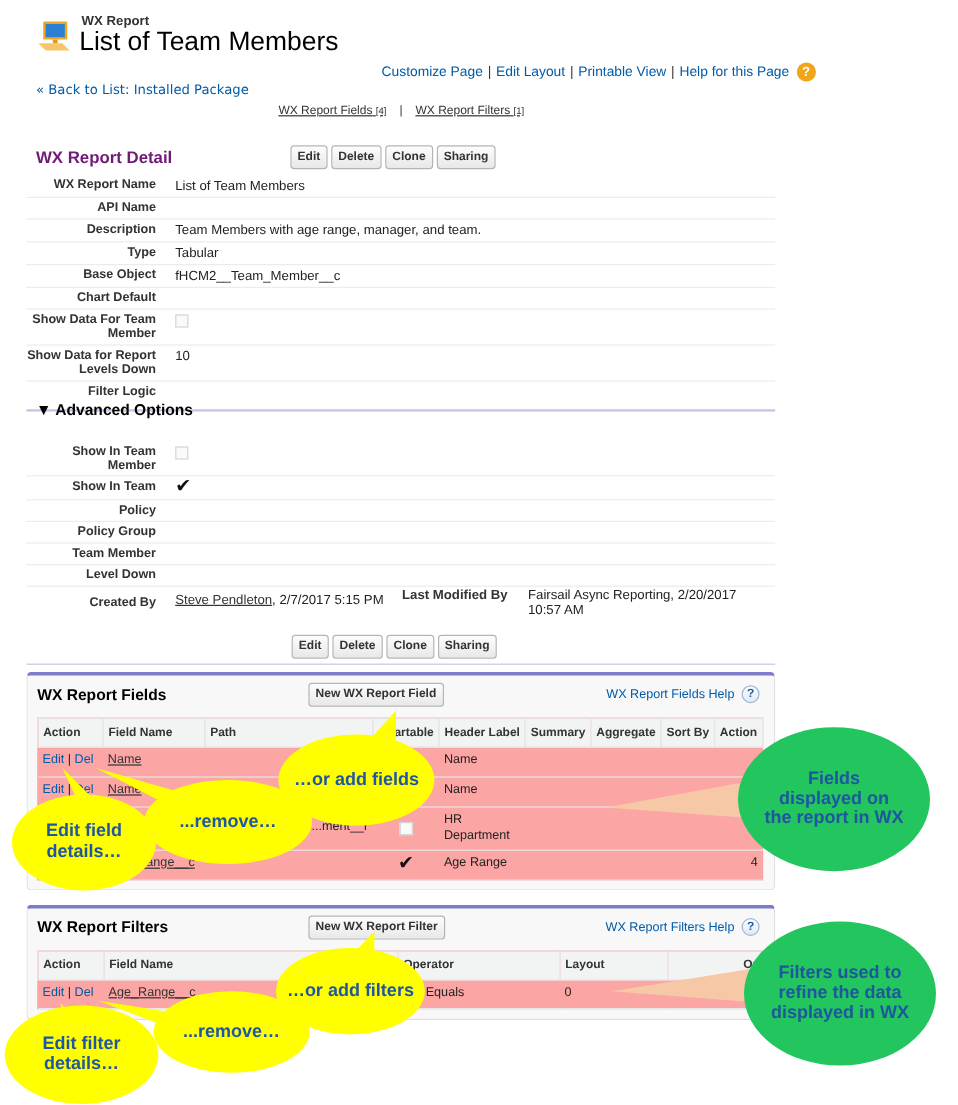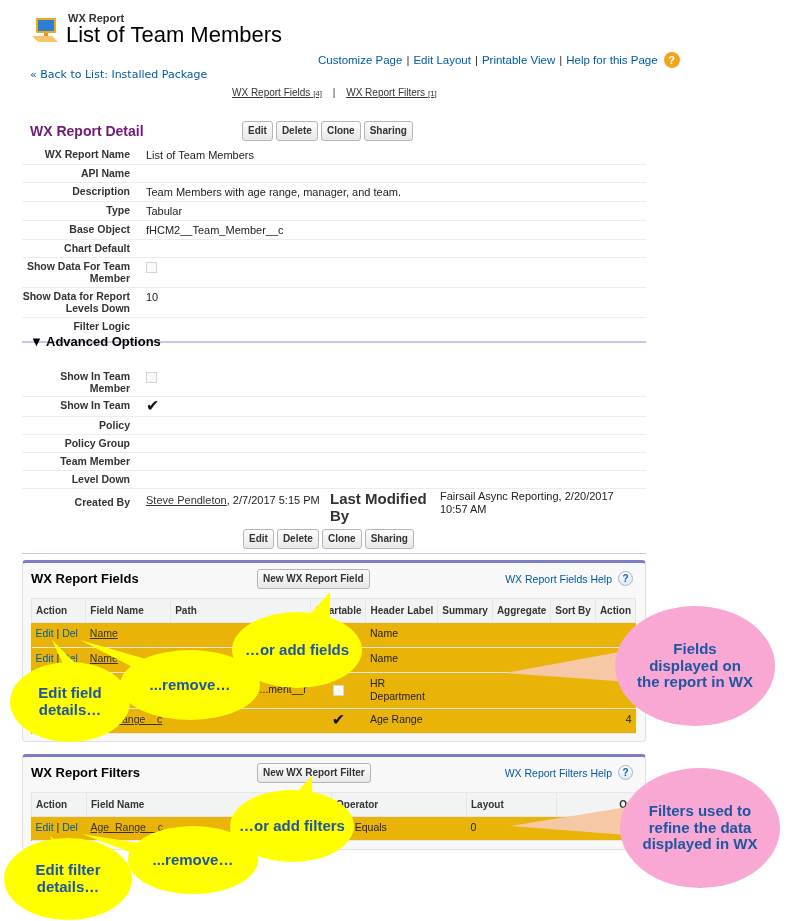--- a/index.html
+++ b/index.html
@@ -31,40 +31,40 @@
   .dval { flex: 1; font-size: 11px; padding: 2px 0 2px 6px; line-height: 14px; color: #222; }
   .cb { display: inline-block; width: 11px; height: 11px; border: 1px solid #d5d5d5; background: #fafafa; margin-top: 2px; }
   .check { font-size: 16px; line-height: 14px; color: #111; }
   .divider { left: 22px; width: 624px; height: 2px; background: #c6c6e6; }
 
   .adv-title { left: 30px; top: 334px; font-weight: bold; font-size: 13px; color: #000; }
 
   .created-row { left: 22px; top: 490px; width: 624px; display: flex; font-size: 11px; }
   .created-row .dlabel { padding-top: 6px; }
   .created-row .dval { padding-top: 4px; line-height: 13px; }
-  .lm-label { width: 110px; text-align: left; font-weight: bold; font-size: 15px; color: #333; padding-right: 12px; }
+  .lm-label { width: 110px; text-align: center; font-weight: bold; font-size: 11px; color: #333; padding-right: 12px; }
   .lm-val { width: 200px; font-size: 11px; line-height: 13px; }
   .u-link { color: #333; text-decoration: underline; }
   .bottom-btns { left: 243px; top: 529px; }
 
   
   .rl-box { left: 22px; width: 624px; background: #f8f8f8; border: 1px solid #e0e0e0; border-top: 3px solid #7c7ccb; border-radius: 4px; }
   .rl-title { position: absolute; left: 8px; top: 8px; font-weight: bold; font-size: 13px; color: #000; }
   .rl-newbtn { position: absolute; top: 6px; }
   .rl-help { position: absolute; right: 12px; top: 8px; font-size: 10.5px; display: flex; align-items: center; }
   .help-blue { display: inline-block; width: 15px; height: 15px; border-radius: 50%; border: 1px solid #9fb6d4; background: linear-gradient(#fff, #dfe8f4); color: #1a5fa8; font-size: 10px; font-weight: bold; text-align: center; line-height: 13px; margin-left: 6px; }
-  table.rl { position: absolute; left: 8px; border-collapse: collapse; background: #eab308; font-size: 10.5px; }
+  table.rl { position: absolute; left: 8px; border-collapse: collapse; background: #fca5a5; font-size: 10.5px; }
   table.rl th { background: #f2f3f3; text-align: left; font-weight: bold; color: #333; padding: 6px 4px; border: 1px solid #e6e6e6; font-size: 10px; white-space: nowrap; }
   table.rl td { padding: 4px 4px; border-bottom: 1px solid #e6e6e6; color: #222; vertical-align: top; font-size: 10.5px; line-height: 13px; }
   table.rl td.num { text-align: right; }
 
   
   .callout { position: absolute; border-radius: 50%; display: flex; align-items: center; justify-content: center; text-align: center; font-weight: bold; color: #1f56a0; line-height: 1.12; font-size: 15px; }
   .yellow { background: #ffff00; }
-  .peach { background: #f9a8d4; }
+  .peach { background: #22c55e; }
   svg.tails { position: absolute; left: 0; top: 0; width: 798px; height: 921px; pointer-events: none; }
 </style>
 </head>
 <body>
 
 <div class="abs monitor-icon">
   <svg width="30" height="30" viewBox="0 0 30 30">
     <rect x="6" y="2" width="20" height="15" rx="1" fill="#f2a71b"></rect>
     <rect x="8" y="4" width="16" height="11" fill="#2d7fd3"></rect>
     <polygon points="2,20 22,20 28,26 8,26" fill="#f7c66a"></polygon>

